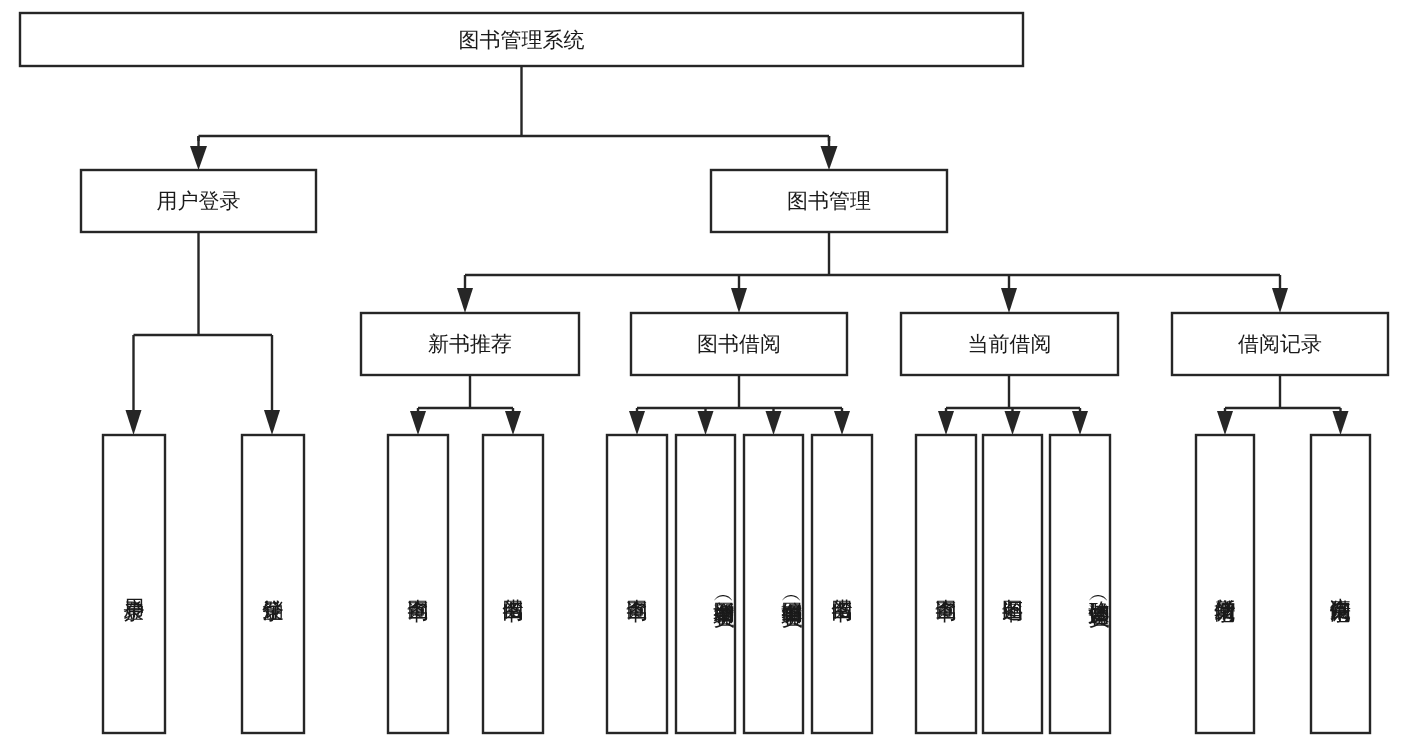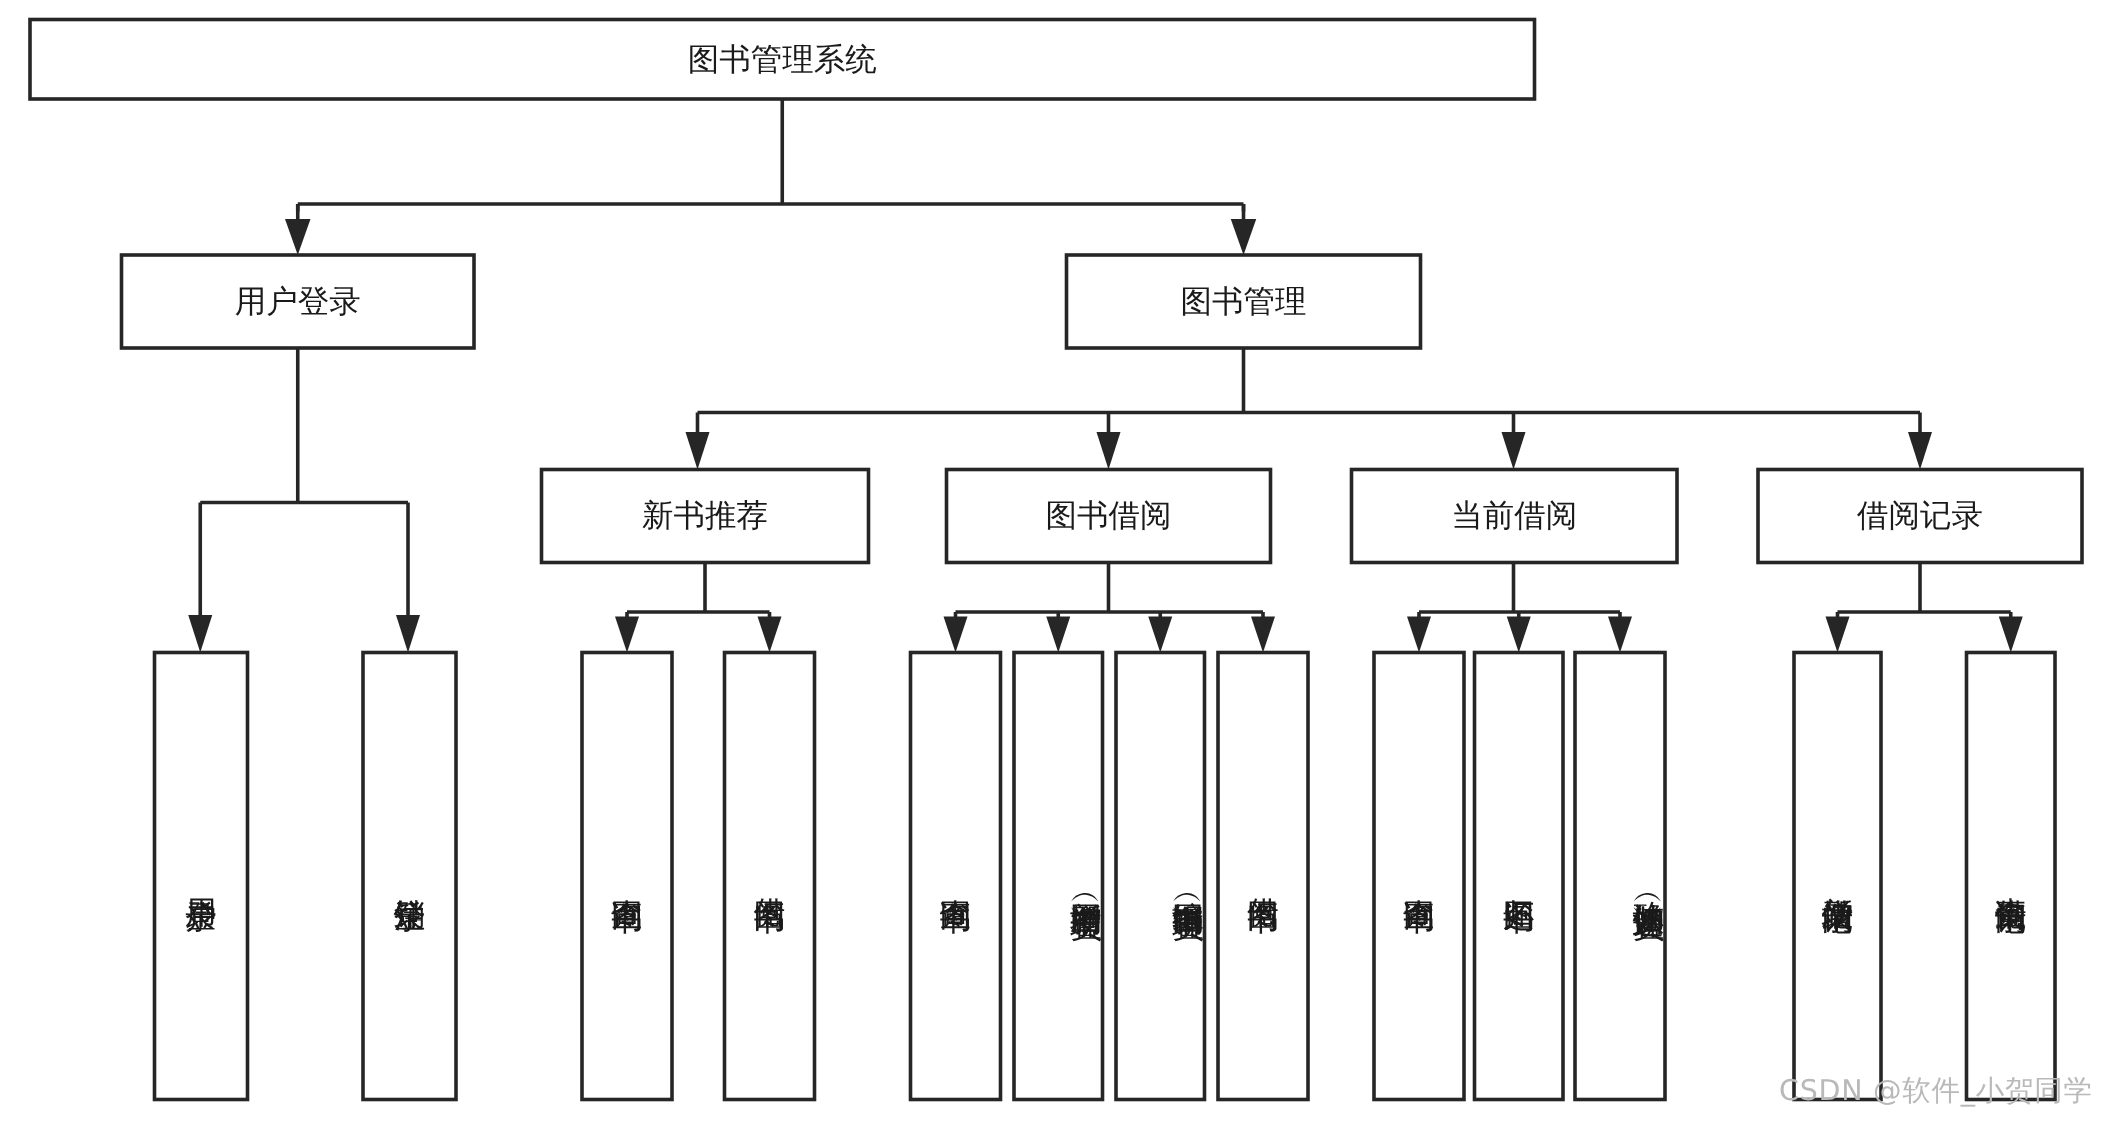--- a/index.html
+++ b/index.html
@@ -213,15 +213,14 @@
   <div class="node-label-v" style="left:607px; top:435px; width:60px; height:298px;">查询图书</div>
   <div class="node-label-v" style="left:676px; top:435px; width:59px; height:298px; align-items:flex-start; padding-top:8px; box-sizing:border-box;">新增图书（管理员）</div>
   <div class="node-label-v" style="left:744px; top:435px; width:59px; height:298px; align-items:flex-start; padding-top:8px; box-sizing:border-box;">编辑图书（管理员）</div>
   <div class="node-label-v" style="left:812px; top:435px; width:60px; height:298px;">借阅图书</div>
   <div class="node-label-v" style="left:916px; top:435px; width:60px; height:298px;">查询图书</div>
   <div class="node-label-v" style="left:983px; top:435px; width:59px; height:298px;">归还图书</div>
   <div class="node-label-v" style="left:1050px; top:435px; width:60px; height:298px; align-items:flex-start; padding-top:8px; box-sizing:border-box;">确认归还（管理员）</div>
   <div class="node-label-v" style="left:1196px; top:435px; width:58px; height:298px;">新增借阅记录</div>
   <div class="node-label-v" style="left:1311px; top:435px; width:59px; height:298px;">查询借阅记录</div>
 
-  <div class="watermark">CSDN @软件_小贺同学</div>
 
 </div>
 
 </body></html>

